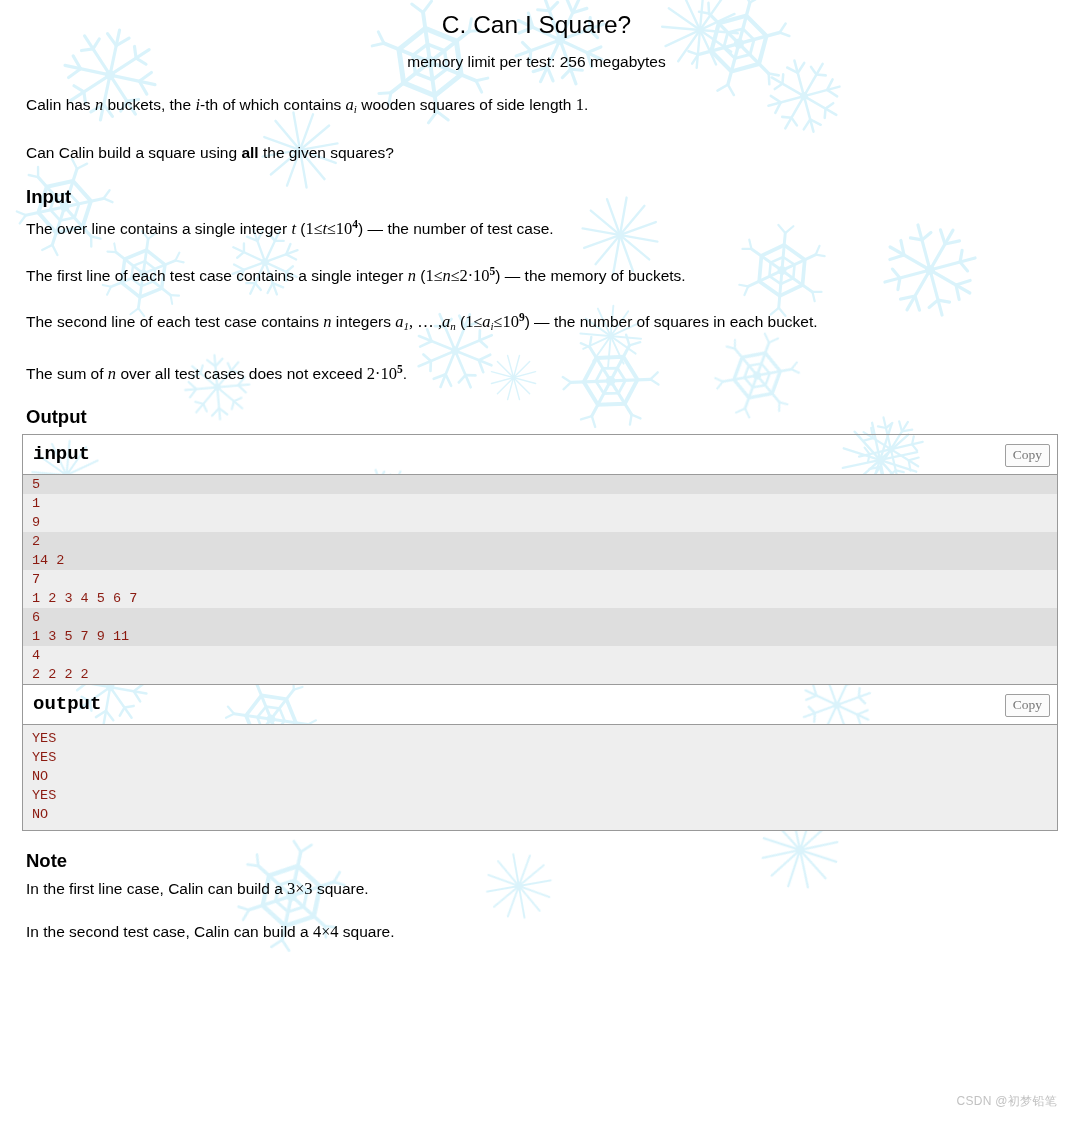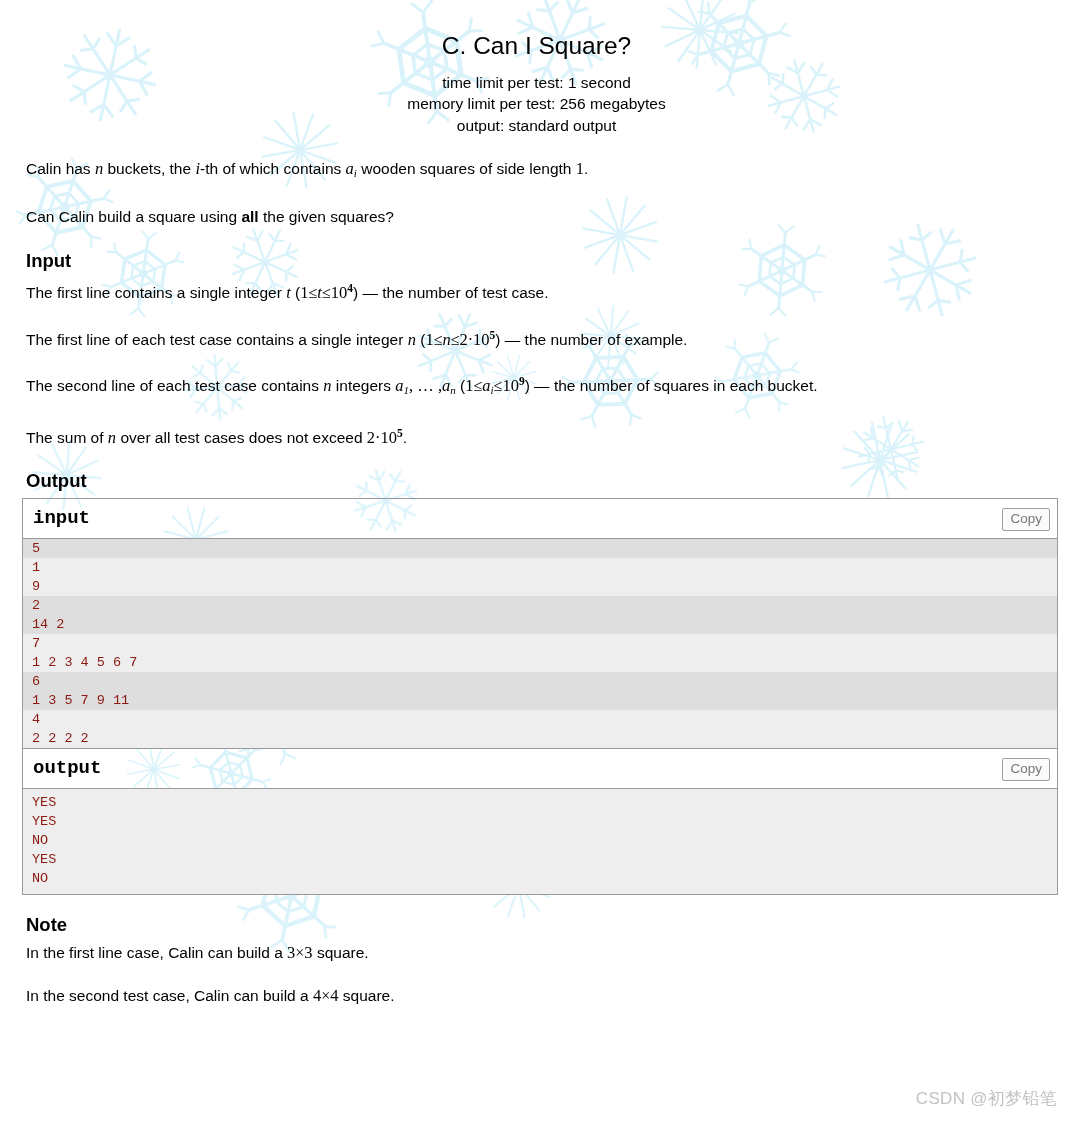--- a/index.html
+++ b/index.html
@@ -27,21 +27,21 @@
   #page {
     position: relative;
     z-index: 2;
     width: 1073px;
     padding: 0;
   }
 
   
   .problem-header {
     text-align: center;
-    padding-top: 31px;
+    padding-top: 10px;
   }
   .problem-title {
     font-size: 24.5px;
     font-weight: 400;
     line-height: 1.25;
     margin: 0 0 10px 0;
     color: #000;
   }
   .limit-line {
     font-size: 15.5px;
@@ -126,21 +126,21 @@
     background: transparent;
     line-height: 22px;
   }
   .copy-btn {
     position: absolute;
     right: 7px;
     top: 9px;
     border: 1px solid #9f9f9f;
     background: #fbfbfb;
     color: #777777;
-    font-family: Liberation Sans, sans-serif;
+    font-family: Liberation Serif, serif;
     font-size: 13.5px;
     line-height: 16px;
     padding: 2px 7px 3px 7px;
     border-radius: 2px;
     cursor: pointer;
   }
   .sample-pre {
     margin: 0;
     padding: 0;
     font-family: "Liberation Mono", "DejaVu Sans Mono", monospace;
@@ -153,21 +153,21 @@
   .sample-pre .grp.alt { background: #dedede; }
   .sample-pre .ln { display: block; white-space: pre; }
   .out-pre { padding: 4px 0 6px 0; }
   .out-pre .ln { padding-left: 9px; }
 
   
   .watermark {
     position: absolute;
     right: 16px;
     bottom: 12px;
-    font-size: 17px;
+    font-size: 12px;
     color: #c2c2c2;
     font-family: "Liberation Sans", sans-serif;
     z-index: 5;
     letter-spacing: 0.3px;
   }
 </style>
 </head>
 <body>
 
 <svg id="snow-bg" viewBox="0 0 1073 1122" xmlns="http://www.w3.org/2000/svg">
@@ -274,36 +274,34 @@
     <use href="#flakeC" x="60" y="1080" transform="rotate(20 60 1080) scale(0.7)"></use>
     <use href="#flakeB" x="500" y="1100" transform="rotate(-15 500 1100) scale(0.65)"></use>
     <use href="#flakeA" x="760" y="1100" transform="rotate(8 760 1100) scale(0.6)"></use>
   </g>
 </svg>
 
 <div id="page">
 
   <div class="problem-header">
     <div class="problem-title">C. Can I Square?</div>
-    <div class="limit-line">time limit per test: 1 second</div>
     <div class="limit-line">memory limit per test: 256 megabytes</div>
-    <div class="limit-line">output: standard output</div>
   </div>
 
   <div class="content" style="padding-top:22px;">
 
     <p class="para"><span>Calin has </span><span class="m">n</span><span> buckets, the </span><span class="m">i</span><span>-th of which contains </span><span class="m">a</span><span class="msub">i</span><span> wooden squares of side length </span><span class="mn">1</span><span>.</span></p>
 
     <p class="para"><span>Can Calin build a square using </span><b>all</b><span> the given squares?</span></p>
 
     <h2 class="section">Input</h2>
 
-    <p class="para"><span>The first line contains a single integer </span><span class="m">t</span><span> (</span><span class="mn">1</span><span class="mop">≤</span><span class="m">t</span><span class="mop">≤</span><span class="mn">10</span><span class="msup">4</span><span>) — the number of test case.</span></p>
-
-    <p class="para"><span>The first line of each test case contains a single integer </span><span class="m">n</span><span> (</span><span class="mn">1</span><span class="mop">≤</span><span class="m">n</span><span class="mop">≤</span><span class="mn">2</span><span class="mop">·</span><span class="mn">10</span><span class="msup">5</span><span>) — the number of example.</span></p>
+    <p class="para"><span>The over line contains a single integer </span><span class="m">t</span><span> (</span><span class="mn">1</span><span class="mop">≤</span><span class="m">t</span><span class="mop">≤</span><span class="mn">10</span><span class="msup">4</span><span>) — the number of test case.</span></p>
+
+    <p class="para"><span>The first line of each test case contains a single integer </span><span class="m">n</span><span> (</span><span class="mn">1</span><span class="mop">≤</span><span class="m">n</span><span class="mop">≤</span><span class="mn">2</span><span class="mop">·</span><span class="mn">10</span><span class="msup">5</span><span>) — the memory of buckets.</span></p>
 
     <p class="para"><span>The second line of each test case contains </span><span class="m">n</span><span> integers </span><span class="m">a</span><span class="msub">1</span><span class="mn">, … ,</span><span class="m">a</span><span class="msub">n</span><span> (</span><span class="mn">1</span><span class="mop">≤</span><span class="m">a</span><span class="msub">i</span><span class="mop">≤</span><span class="mn">10</span><span class="msup">9</span><span>) — the number of squares in each bucket.</span></p>
 
     <p class="para"><span>The sum of </span><span class="m">n</span><span> over all test cases does not exceed </span><span class="mn">2</span><span class="mop">·</span><span class="mn">10</span><span class="msup">5</span><span>.</span></p>
 
     <h2 class="section">Output</h2>
 
 
 
   </div>

